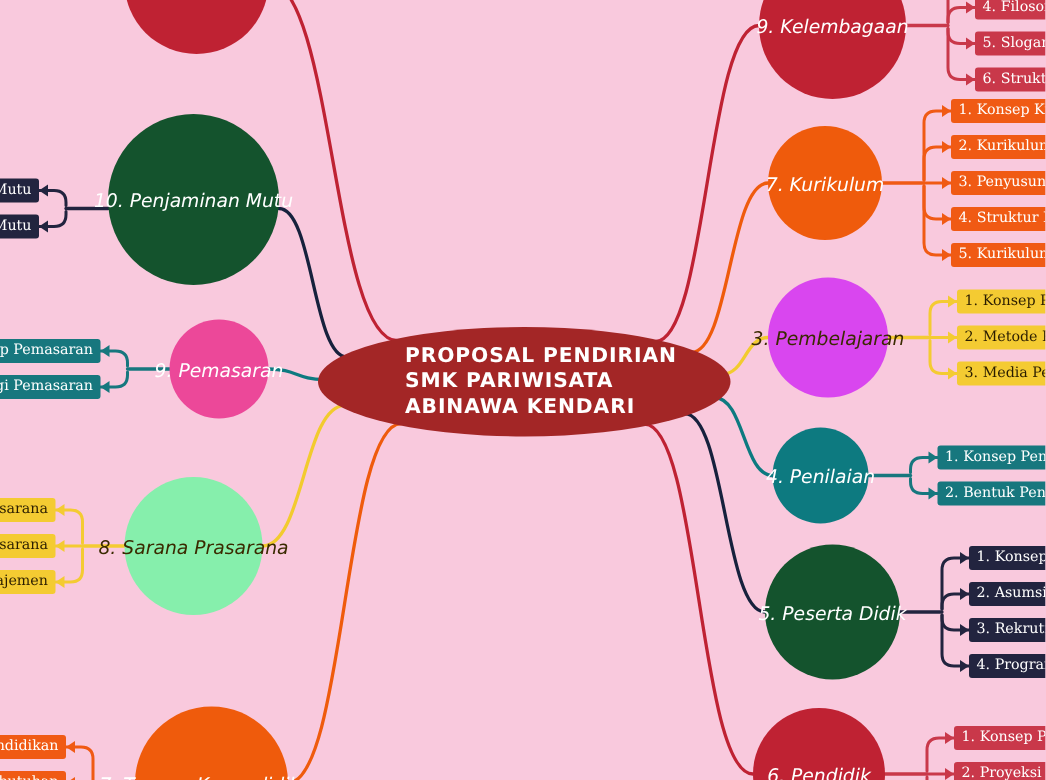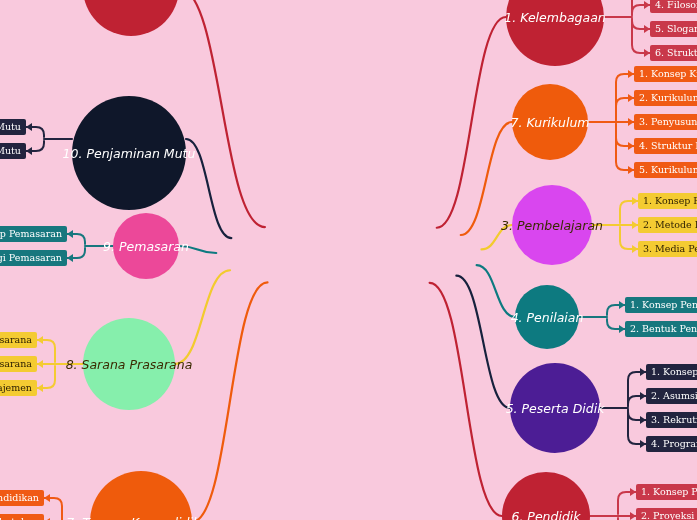--- a/index.html
+++ b/index.html
@@ -175,21 +175,21 @@
       <path d="M 44 141 L 44 143 Q 44 151, 36 151 L 26 151" fill="none" stroke="#22243f" stroke-width="2" stroke-linecap="round" stroke-linejoin="round"></path>
       <path d="M 32 147 L 26 151 L 32 155 Z" fill="#22243f"></path>
       <path d="M 264.9365775556218 227.1209427594066 C 221.9682887778109 227.1209427594066, 221.9682887778109 -12, 179 -12" fill="none" stroke="#bf2233" stroke-width="2.2" stroke-linecap="round" stroke-linejoin="round"></path>
       <path d="M 83 -12 L 55 -12" fill="none" stroke="#c9384a" stroke-width="2.2" stroke-linecap="round" stroke-linejoin="round"></path>
       <path d="M 55 -12 L 37 -12" fill="none" stroke="#c9384a" stroke-width="2" stroke-linecap="round" stroke-linejoin="round"></path>
       <path d="M 43 -16 L 37 -12 L 43 -8 Z" fill="#c9384a"></path>
     </svg>
 
   <div id="branch-layer">
       <div class="branch" style="left: 506px; top: -32px; width: 98px; height: 98px; background: rgb(191, 34, 51);">
-        <div class="branch-label">1. Kelembagaan</div>
+        <div class="branch-label">9. Kelembagaan</div>
       </div>
       <div class="leaf right" style="left: 650px; top: -3px; width: 112px; background: rgb(201, 56, 74);">
         <span>4. Filosofi Logo</span>
       </div>
       <div class="leaf right" style="left: 650px; top: 21px; width: 112px; background: rgb(201, 56, 74);">
         <span>5. Slogan</span>
       </div>
       <div class="leaf right" style="left: 650px; top: 45px; width: 112px; background: rgb(201, 56, 74);">
         <span>6. Struktur Organisasi</span>
       </div>
@@ -225,21 +225,21 @@
       </div>
       <div class="branch" style="left: 515px; top: 285px; width: 64px; height: 64px; background: rgb(13, 122, 128);">
         <div class="branch-label">4. Penilaian</div>
       </div>
       <div class="leaf right" style="left: 625px; top: 297px; width: 112px; background: rgb(23, 119, 126);">
         <span>1. Konsep Penilaian</span>
       </div>
       <div class="leaf right" style="left: 625px; top: 321px; width: 112px; background: rgb(23, 119, 126);">
         <span>2. Bentuk Penilaian</span>
       </div>
-      <div class="branch" style="left: 510px; top: 363px; width: 90px; height: 90px; background: #4c1d95;">
+      <div class="branch" style="left: 510px; top: 363px; width: 90px; height: 90px; background: #14532d;">
         <div class="branch-label">5. Peserta Didik</div>
       </div>
       <div class="leaf right" style="left: 646px; top: 364px; width: 112px; background: rgb(34, 36, 63);">
         <span>1. Konsep Peserta Didik</span>
       </div>
       <div class="leaf right" style="left: 646px; top: 388px; width: 112px; background: rgb(34, 36, 63);">
         <span>2. Asumsi Peserta Didik</span>
       </div>
       <div class="leaf right" style="left: 646px; top: 412px; width: 112px; background: rgb(34, 36, 63);">
         <span>3. Rekrutmen, Seleksi</span>
@@ -279,26 +279,31 @@
       </div>
       <div class="branch" style="left: 113px; top: 213px; width: 66px; height: 66px; background: #ec4899;">
         <div class="branch-label">9. Pemasaran</div>
       </div>
       <div class="leaf left" style="left: -45px; top: 226px; width: 112px; background: rgb(23, 119, 126);">
         <span>1. Konsep Pemasaran</span>
       </div>
       <div class="leaf left" style="left: -45px; top: 250px; width: 112px; background: rgb(23, 119, 126);">
         <span>2. Strategi Pemasaran</span>
       </div>
-      <div class="branch" style="left: 72px; top: 96px; width: 114px; height: 114px; background: #0f172a;">
+      <div class="branch" style="left: 72px; top: 76px; width: 114px; height: 114px; background: #14532d;">
         <div class="branch-label">10. Penjaminan Mutu</div>
       </div>
       <div class="leaf left" style="left: -86px; top: 119px; width: 112px; background: rgb(34, 36, 63);">
         <span>1. Konsep Penjaminan Mutu</span>
       </div>
       <div class="leaf left" style="left: -86px; top: 143px; width: 112px; background: rgb(34, 36, 63);">
         <span>2. Sistem Penjaminan Mutu</span>
       </div>
       <div class="branch" style="left: 83px; top: -60px; width: 96px; height: 96px; background: rgb(191, 34, 51);"></div>
     </div>
 
+  <div class="center-node" style="left: 212px; top: 218px; width: 275px; height: 73px; background: rgb(163, 38, 38);">
+    <div class="center-text" style="color: rgb(255, 255, 255);">PROPOSAL PENDIRIAN
+SMK PARIWISATA
+ABINAWA KENDARI</div>
+  </div>
 
 </div>
 
 </body></html>

